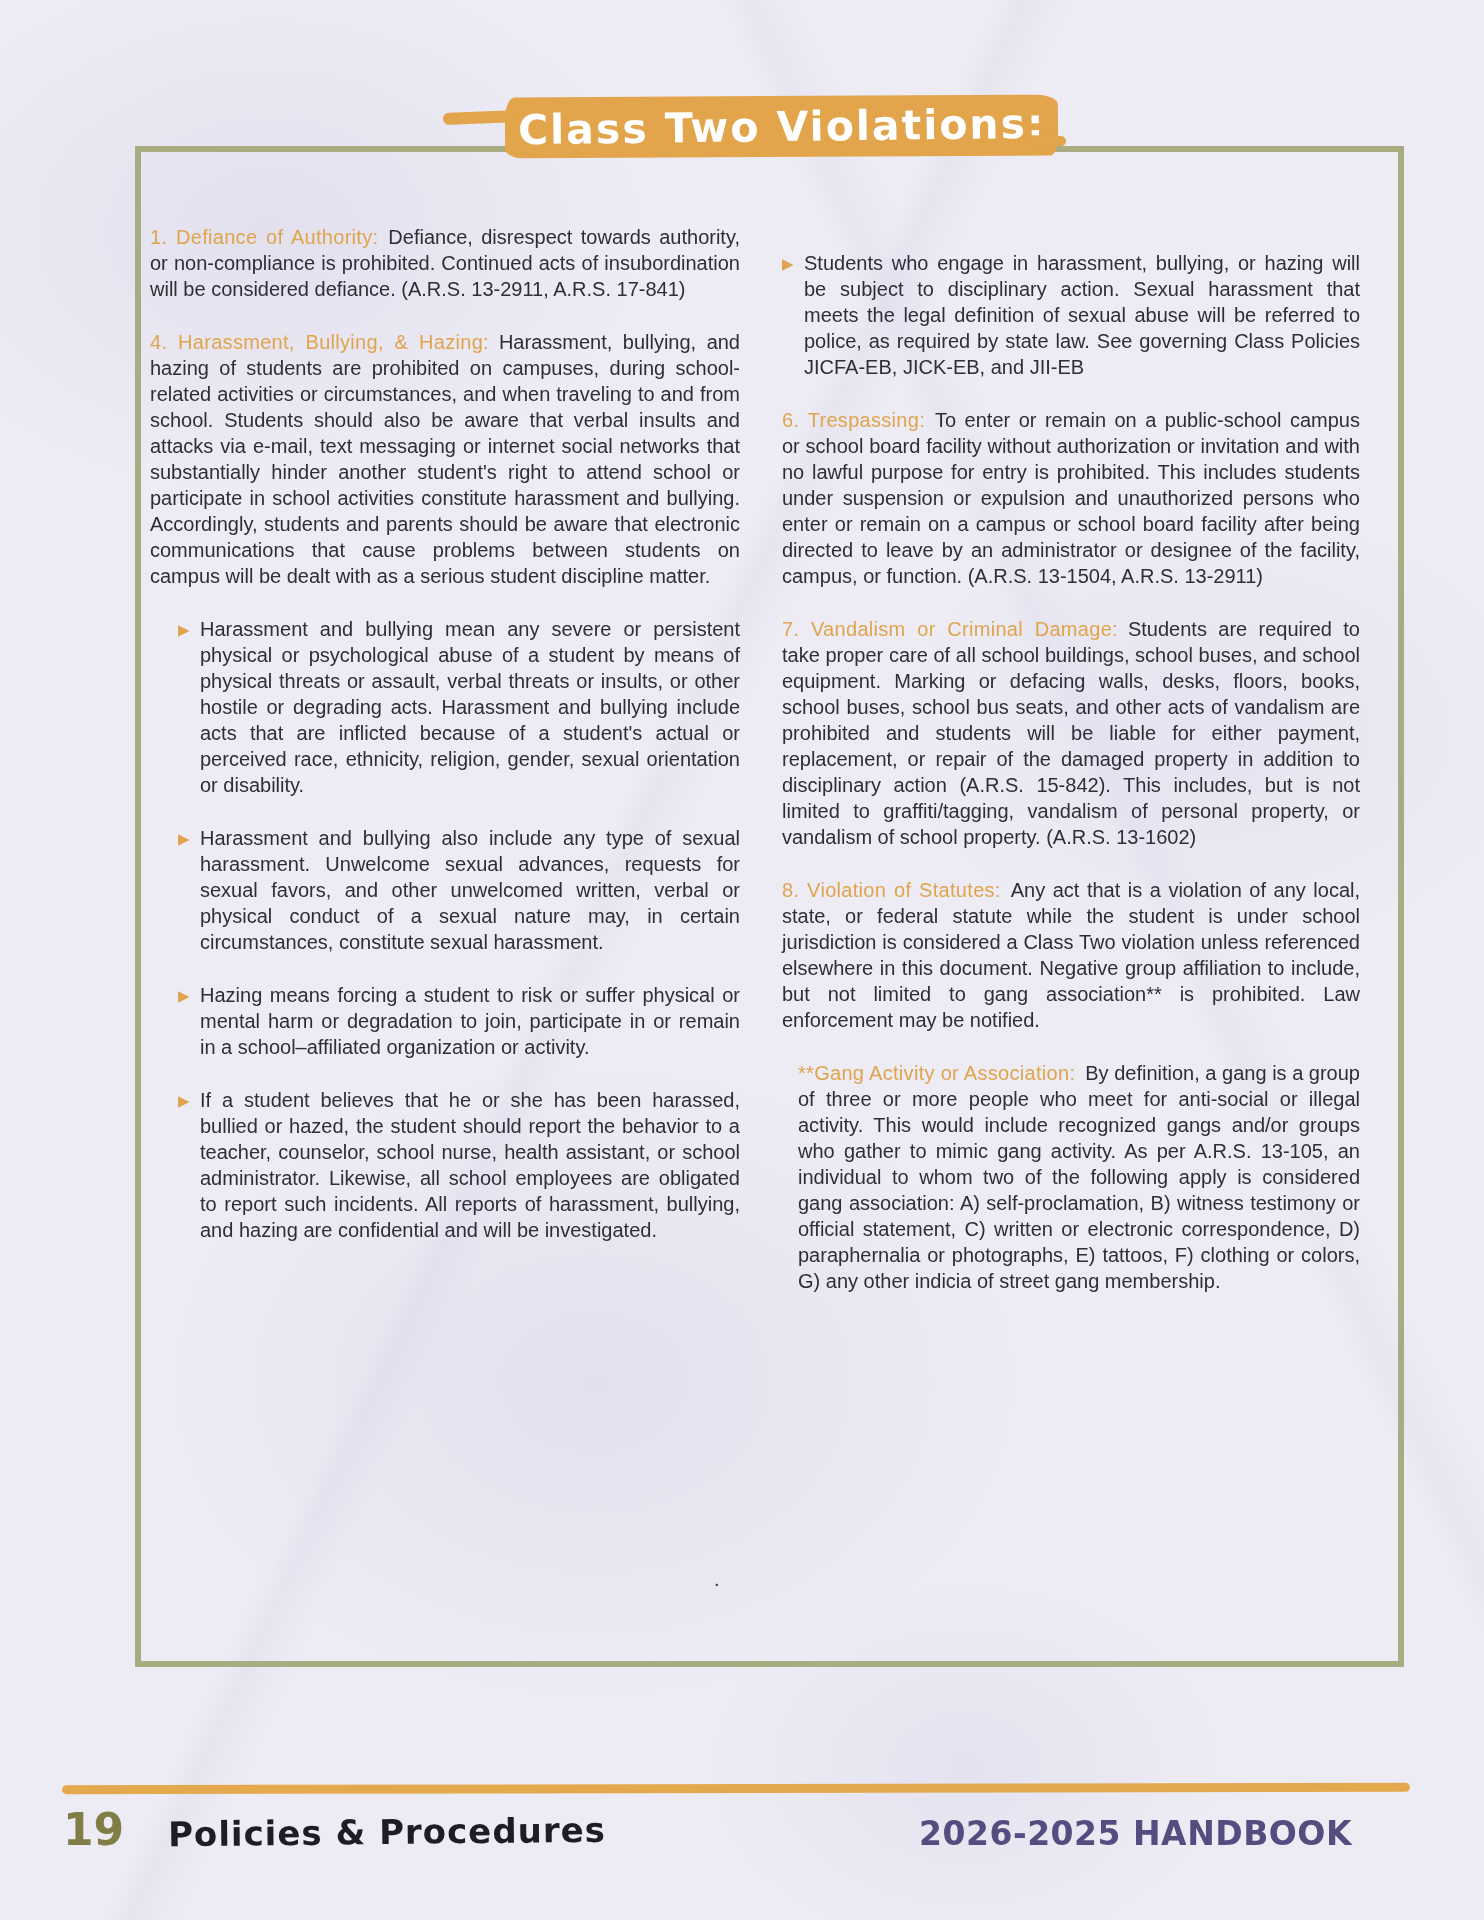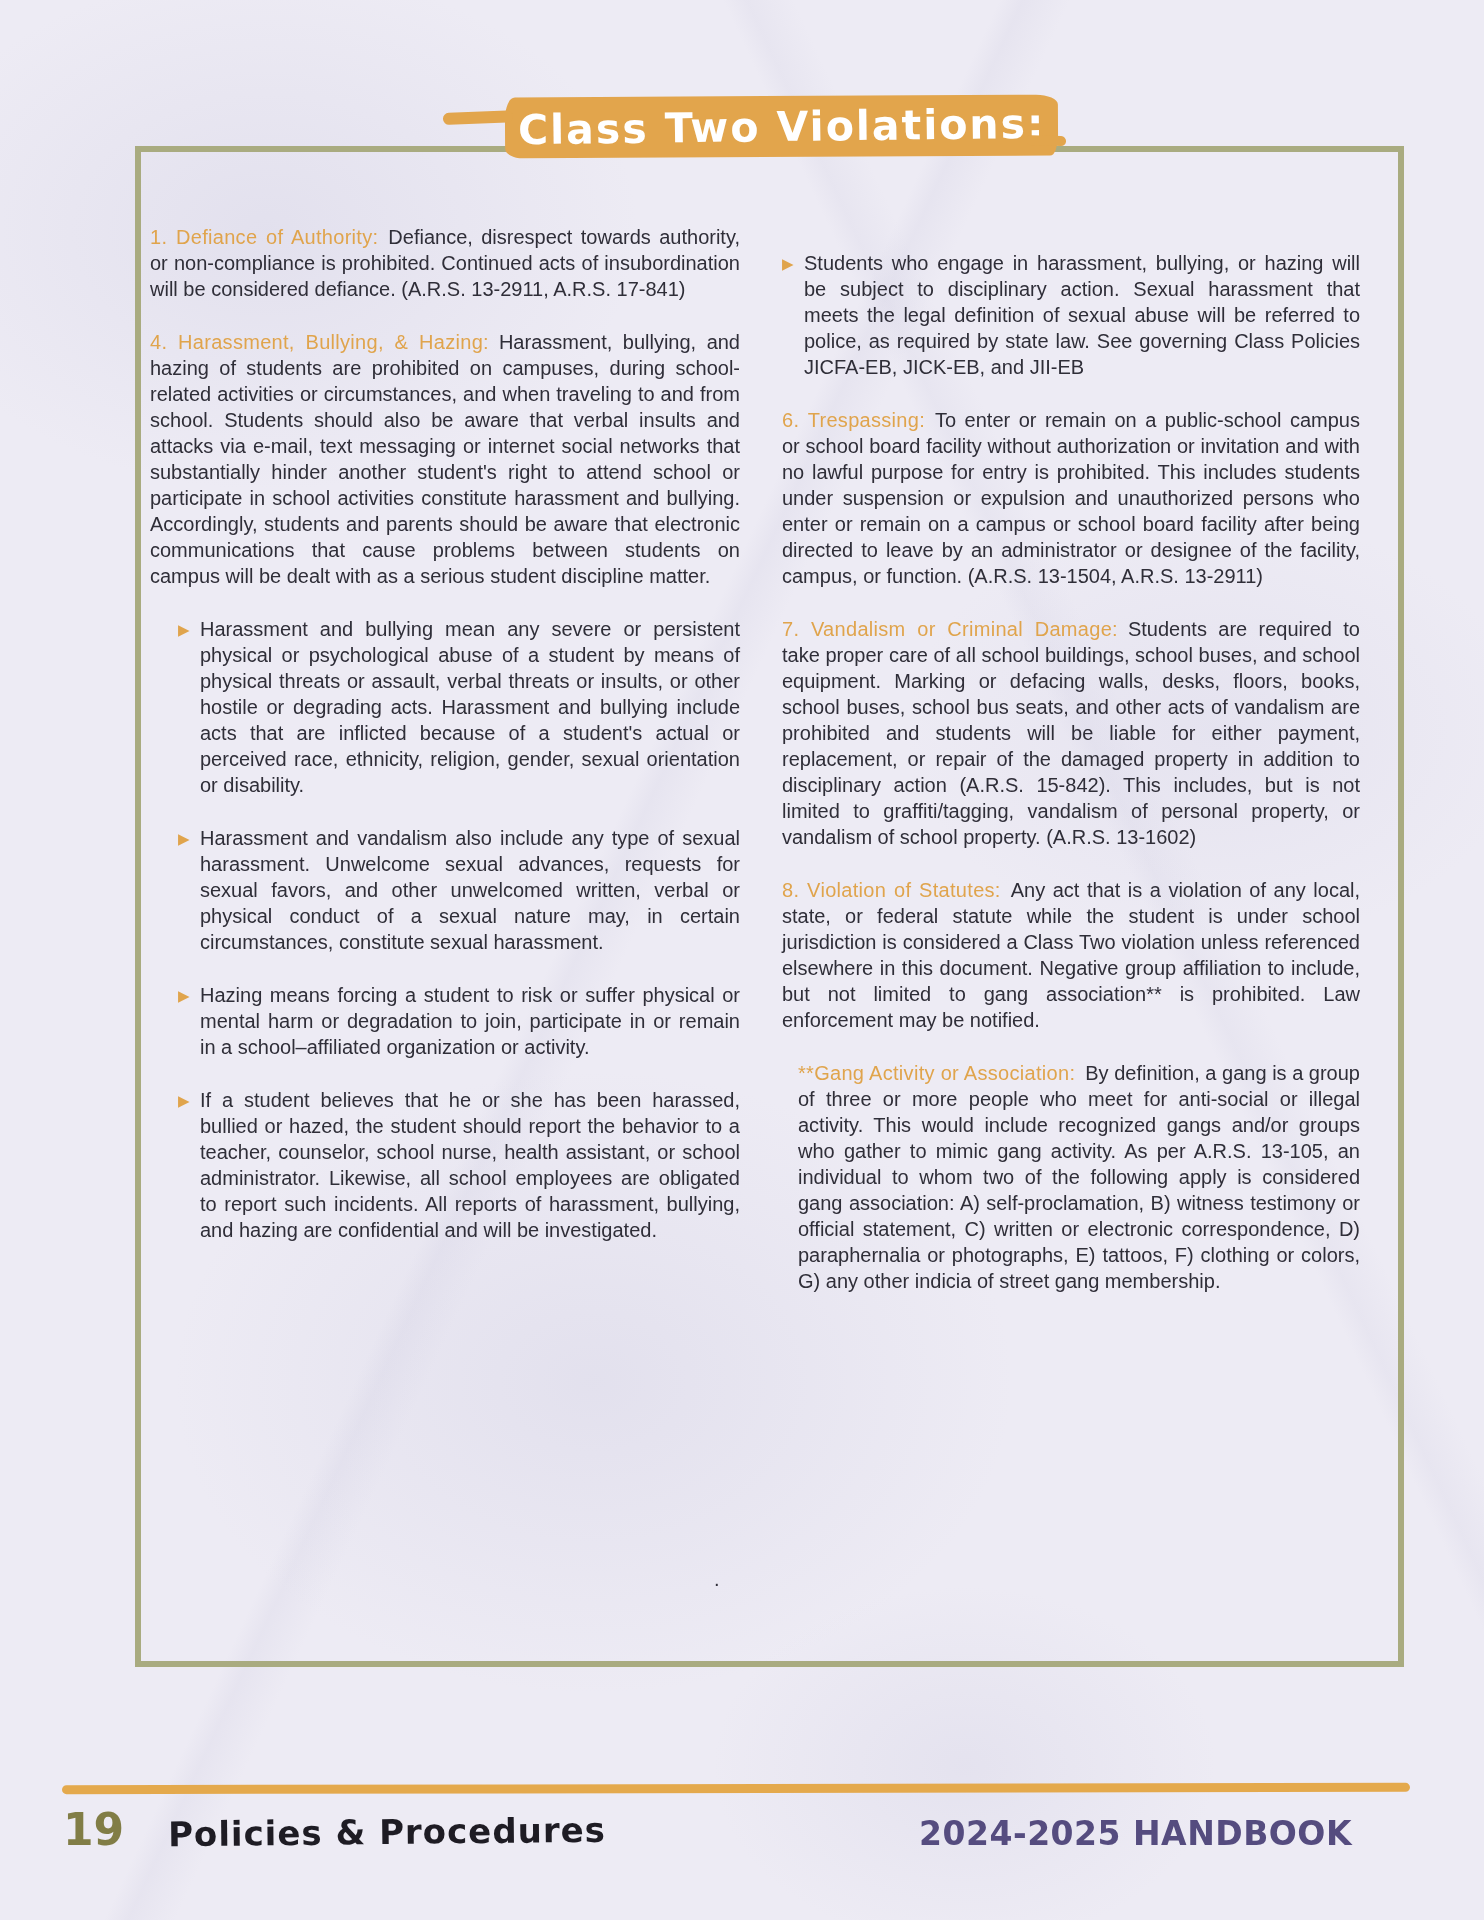--- a/index.html
+++ b/index.html
@@ -91,34 +91,34 @@
 
 <div class="banner">
   <span class="banner-text">Class Two Violations:</span>
 </div>
 
 <div class="col col-left">
   <p class="section"><span class="heading">1. Defiance of Authority:</span><span>Defiance, disrespect towards authority, or non-compliance is prohibited. Continued acts of insubordination will be considered defiance. (A.R.S. 13-2911, A.R.S. 17-841)</span></p>
   <p class="section"><span class="heading">4. Harassment, Bullying, &amp; Hazing:</span><span>Harassment, bullying, and hazing of students are prohibited on campuses, during school-related activities or circumstances, and when traveling to and from school. Students should also be aware that verbal insults and attacks via e-mail, text messaging or internet social networks that substantially hinder another student's right to attend school or participate in school activities constitute harassment and bullying. Accordingly, students and parents should be aware that electronic communications that cause problems between students on campus will be dealt with as a serious student discipline matter.</span></p>
   <ul class="bullets">
     <li class="bullet"><span class="marker">▶</span><span>Harassment and bullying mean any severe or persistent physical or psychological abuse of a student by means of physical threats or assault, verbal threats or insults, or other hostile or degrading acts. Harassment and bullying include acts that are inflicted because of a student's actual or perceived race, ethnicity, religion, gender, sexual orientation or disability.</span></li>
-    <li class="bullet"><span class="marker">▶</span><span>Harassment and vandalism also include any type of sexual harassment. Unwelcome sexual advances, requests for sexual favors, and other unwelcomed written, verbal or physical conduct of a sexual nature may, in certain circumstances, constitute sexual harassment.</span></li>
+    <li class="bullet"><span class="marker">▶</span><span>Harassment and bullying also include any type of sexual harassment. Unwelcome sexual advances, requests for sexual favors, and other unwelcomed written, verbal or physical conduct of a sexual nature may, in certain circumstances, constitute sexual harassment.</span></li>
     <li class="bullet"><span class="marker">▶</span><span>Hazing means forcing a student to risk or suffer physical or mental harm or degradation to join, participate in or remain in a school–affiliated organization or activity.</span></li>
     <li class="bullet"><span class="marker">▶</span><span>If a student believes that he or she has been harassed, bullied or hazed, the student should report the behavior to a teacher, counselor, school nurse, health assistant, or school administrator. Likewise, all school employees are obligated to report such incidents. All reports of harassment, bullying, and hazing are confidential and will be investigated.</span></li>
   </ul>
 </div>
 
 <div class="col col-right">
   <ul class="bullets">
     <li class="bullet"><span class="marker">▶</span><span>Students who engage in harassment, bullying, or hazing will be subject to disciplinary action. Sexual harassment that meets the legal definition of sexual abuse will be referred to police, as required by state law. See governing Class Policies JICFA-EB, JICK-EB, and JII-EB</span></li>
   </ul>
   <p class="section"><span class="heading">6. Trespassing:</span><span>To enter or remain on a public-school campus or school board facility without authorization or invitation and with no lawful purpose for entry is prohibited. This includes students under suspension or expulsion and unauthorized persons who enter or remain on a campus or school board facility after being directed to leave by an administrator or designee of the facility, campus, or function. (A.R.S. 13-1504, A.R.S. 13-2911)</span></p>
   <p class="section"><span class="heading">7. Vandalism or Criminal Damage:</span><span>Students are required to take proper care of all school buildings, school buses, and school equipment. Marking or defacing walls, desks, floors, books, school buses, school bus seats, and other acts of vandalism are prohibited and students will be liable for either payment, replacement, or repair of the damaged property in addition to disciplinary action (A.R.S. 15-842). This includes, but is not limited to graffiti/tagging, vandalism of personal property, or vandalism of school property. (A.R.S. 13-1602)</span></p>
   <p class="section"><span class="heading">8. Violation of Statutes:</span><span>Any act that is a violation of any local, state, or federal statute while the student is under school jurisdiction is considered a Class Two violation unless referenced elsewhere in this document. Negative group affiliation to include, but not limited to gang association** is prohibited. Law enforcement may be notified.</span></p>
   <p class="section indent"><span class="heading">**Gang Activity or Association:</span><span>By definition, a gang is a group of three or more people who meet for anti-social or illegal activity. This would include recognized gangs and/or groups who gather to mimic gang activity. As per A.R.S. 13-105, an individual to whom two of the following apply is considered gang association: A) self-proclamation, B) witness testimony or official statement, C) written or electronic correspondence, D) paraphernalia or photographs, E) tattoos, F) clothing or colors, G) any other indicia of street gang membership.</span></p>
 </div>
 
 <span class="stray-dot">.</span>
 
 <div class="footer-line"></div>
 <div class="page-number">19</div>
 <div class="footer-title">Policies &amp; Procedures</div>
-<div class="handbook-label">2024-2025 HANDBOOK</div>
+<div class="handbook-label">2026-2025 HANDBOOK</div>
 
 </body></html>

